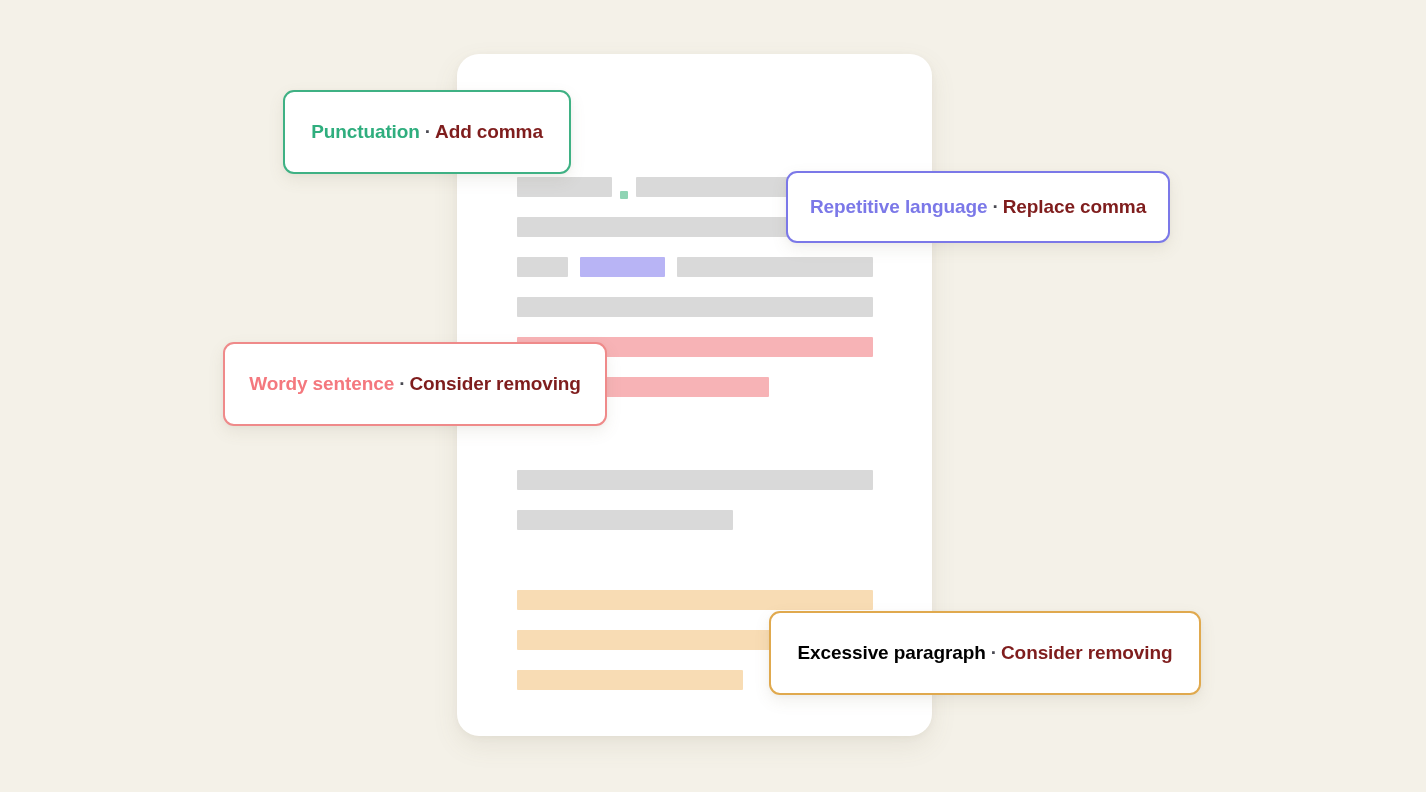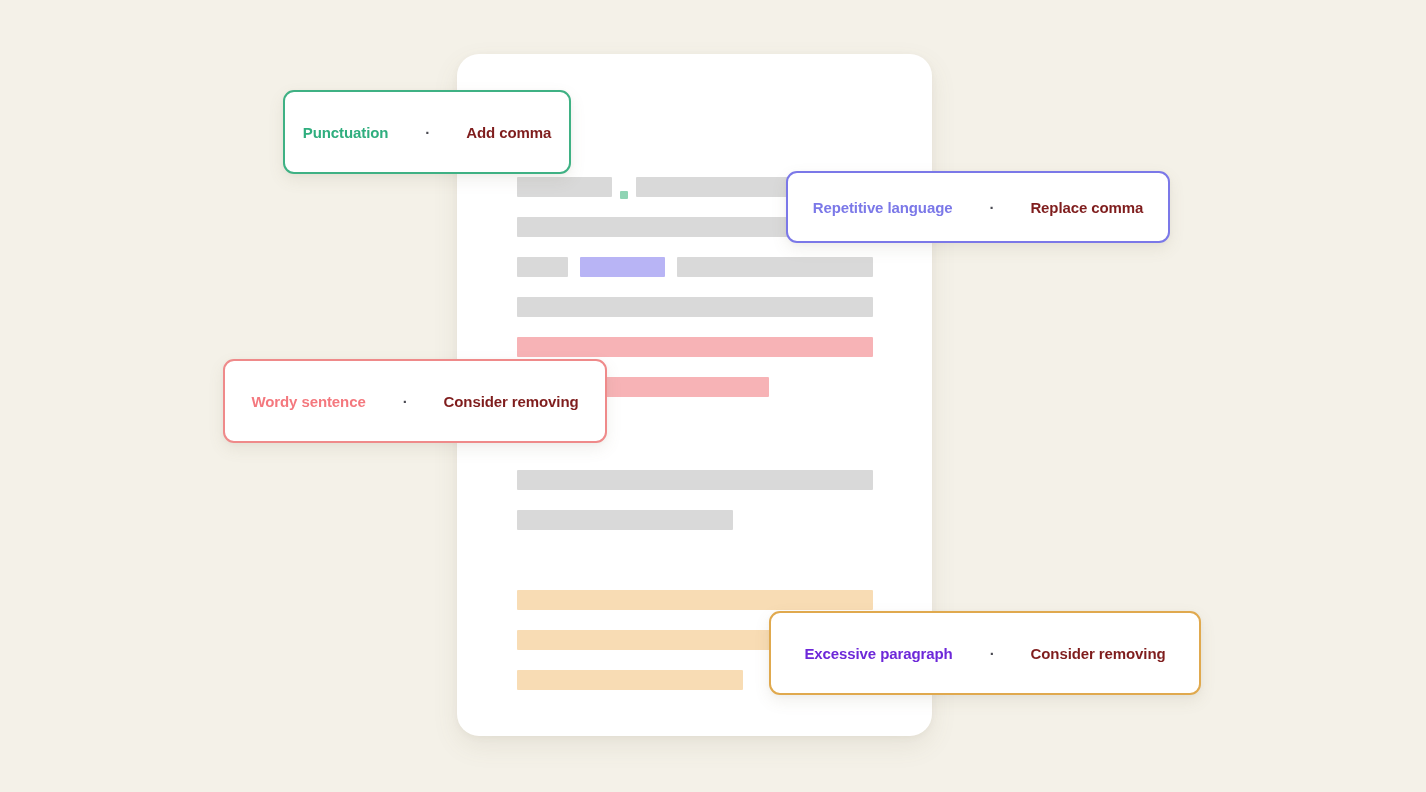--- a/index.html
+++ b/index.html
@@ -68,25 +68,24 @@
     position: absolute;
     background: #ffffff;
     border-radius: 11px;
     border: 2px solid #cccccc;
     box-sizing: border-box;
     display: flex;
     align-items: center;
     justify-content: center;
     box-shadow: 0 6px 16px rgba(120, 110, 80, 0.10),
                 0 1px 4px rgba(120, 110, 80, 0.05);
-    font-size: 15px;
+    font-size: 19px;
     font-weight: bold;
     letter-spacing: -0.1px;
     white-space: nowrap;
-    gap: 32px;
   }
 
   .callout .cat {
     font-weight: bold;
   }
   .callout .sep {
     color: #4a4a52;
     font-weight: bold;
     padding: 0 4px 0 5px;
   }
@@ -102,21 +101,21 @@
   }
   #callout-punctuation .cat { color: #2fae7e; }
 
   #callout-repetitive {
     left: 786px;  top: 171px; width: 384px;  height: 72px;
     border-color: #7b78e8;
   }
   #callout-repetitive .cat { color: #7b78e8; }
 
   #callout-wordy {
-    left: 223px;  top: 359px; width: 384px;  height: 84px;
+    left: 223px;  top: 342px; width: 384px;  height: 84px;
     border-color: #ef8a8a;
   }
   #callout-wordy .cat { color: #f4787e; }
 
   #callout-excessive {
     left: 769px;  top: 611px; width: 432px;  height: 84px;
     border-color: #e0a94e;
   }
   #callout-excessive .cat { color: #e2a33f; }
 </style>
@@ -183,18 +182,18 @@
     <span class="act">Replace comma</span>
   </div>
 
   <div class="callout" id="callout-wordy" style="border-color: rgb(239, 138, 138);">
     <span class="cat" style="color: rgb(244, 120, 126);">Wordy sentence</span>
     <span class="sep">·</span>
     <span class="act">Consider removing</span>
   </div>
 
   <div class="callout" id="callout-excessive" style="border-color: rgb(224, 169, 78);">
-    <span class="cat" style="color: #6d28d9;">Excessive paragraph</span>
+    <span class="cat" style="color: #000000;">Excessive paragraph</span>
     <span class="sep">·</span>
     <span class="act">Consider removing</span>
   </div>
 
 </div>
 
 </body></html>

